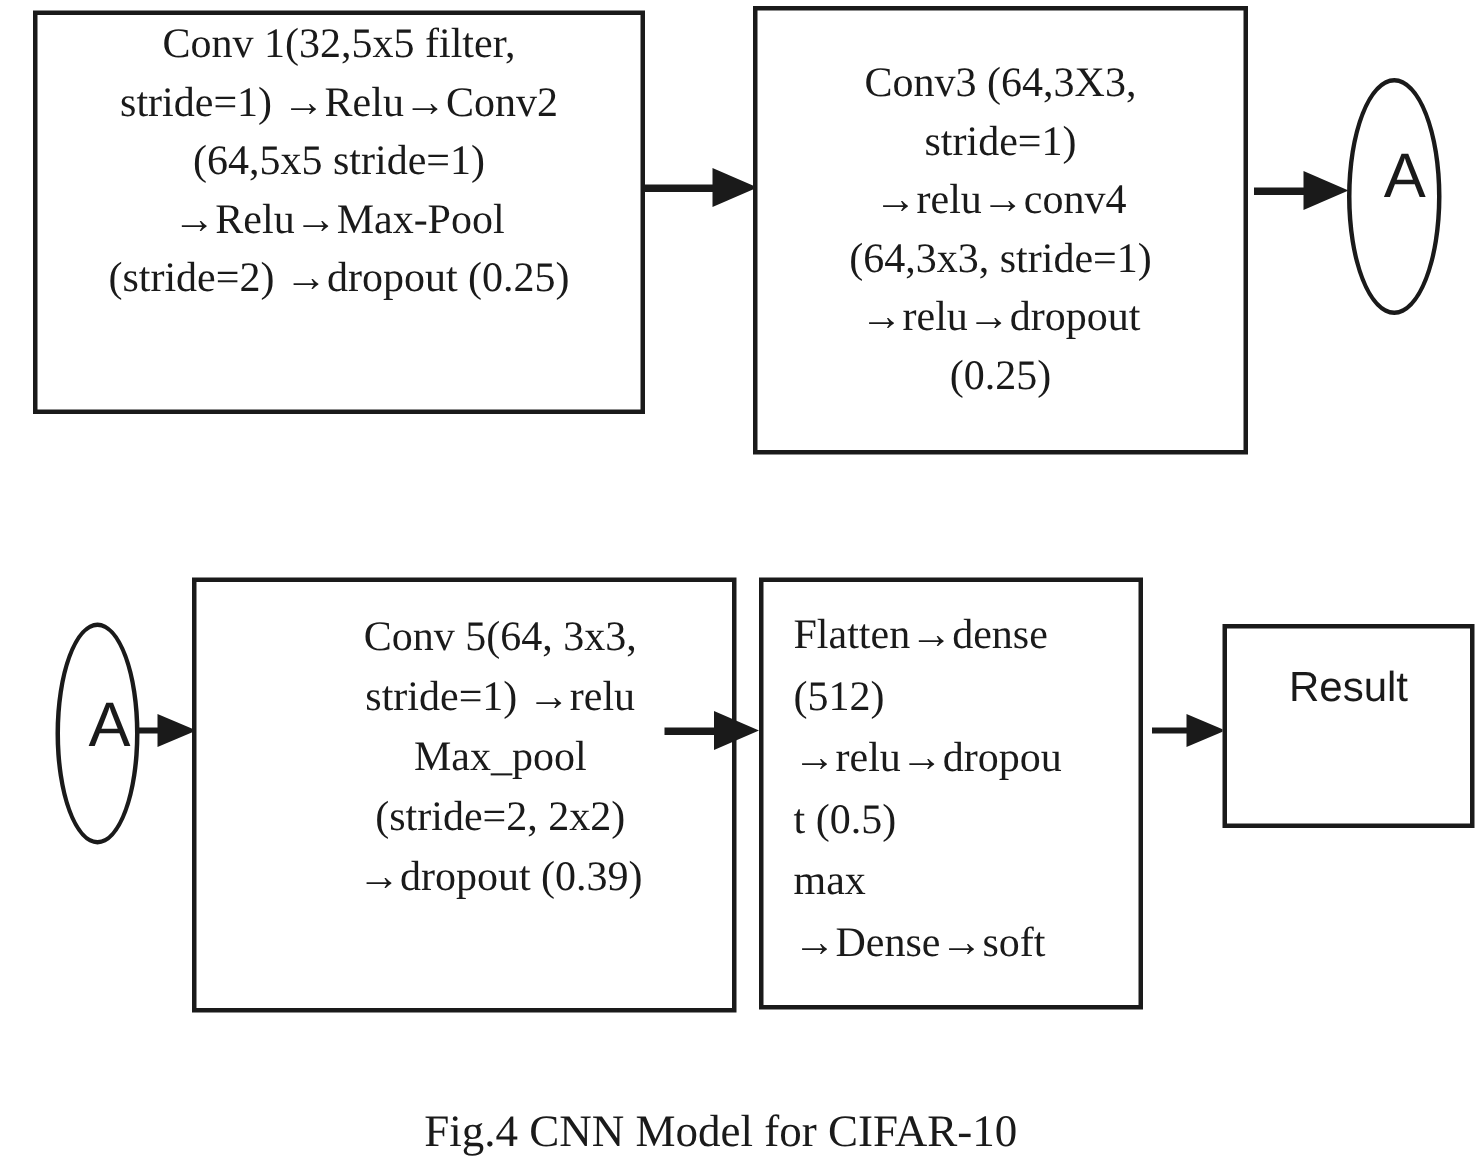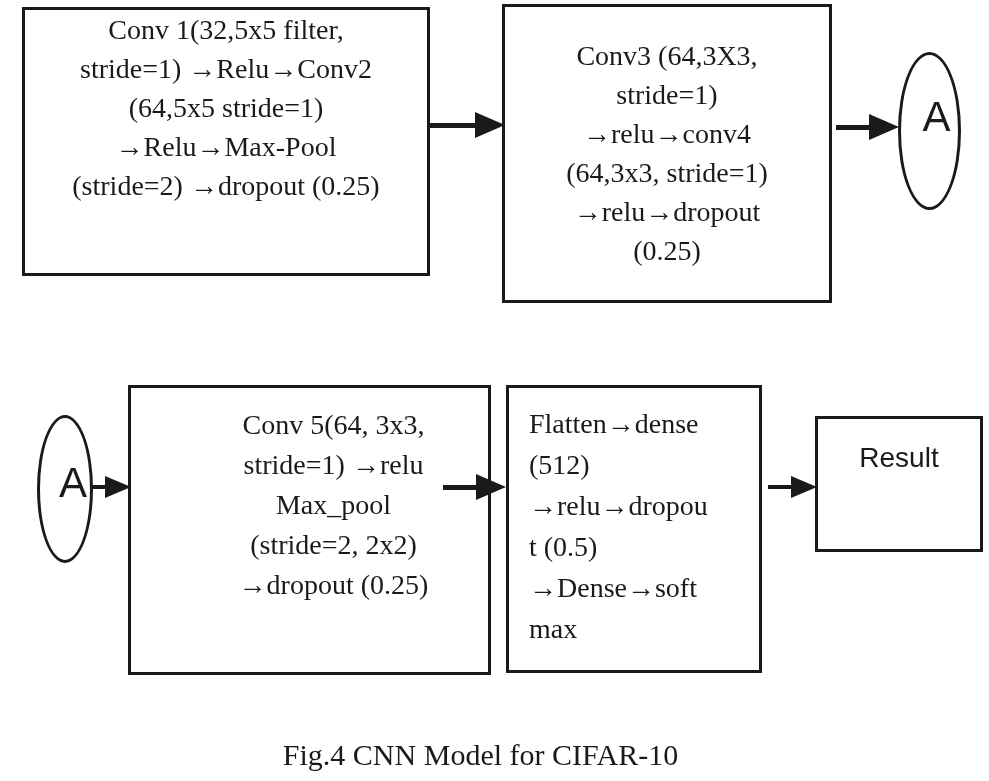--- a/index.html
+++ b/index.html
@@ -123,35 +123,35 @@
   <div id="arrow-3" class="arrow small">
     <div class="shaft"></div>
     <div class="head"></div>
   </div>
 
   <div id="block-conv5" class="block centered">
     <div>Conv 5(64, 3x3,</div>
     <div>stride=1) →relu</div>
     <div>Max_pool</div>
     <div>(stride=2, 2x2)</div>
-    <div>→dropout (0.25)</div>
+    <div>→dropout (0.39)</div>
   </div>
 
   <div id="arrow-4" class="arrow">
     <div class="shaft"></div>
     <div class="head"></div>
   </div>
 
   <div id="block-flatten" class="block">
     <div>Flatten→dense</div>
     <div>(512)</div>
     <div>→relu→dropou</div>
     <div>t (0.5)</div>
+    <div>max</div>
     <div>→Dense→soft</div>
-    <div>max</div>
   </div>
 
   <div id="arrow-5" class="arrow small">
     <div class="shaft"></div>
     <div class="head"></div>
   </div>
 
   <div id="block-result" class="block">
     <span>Result</span>
   </div>

